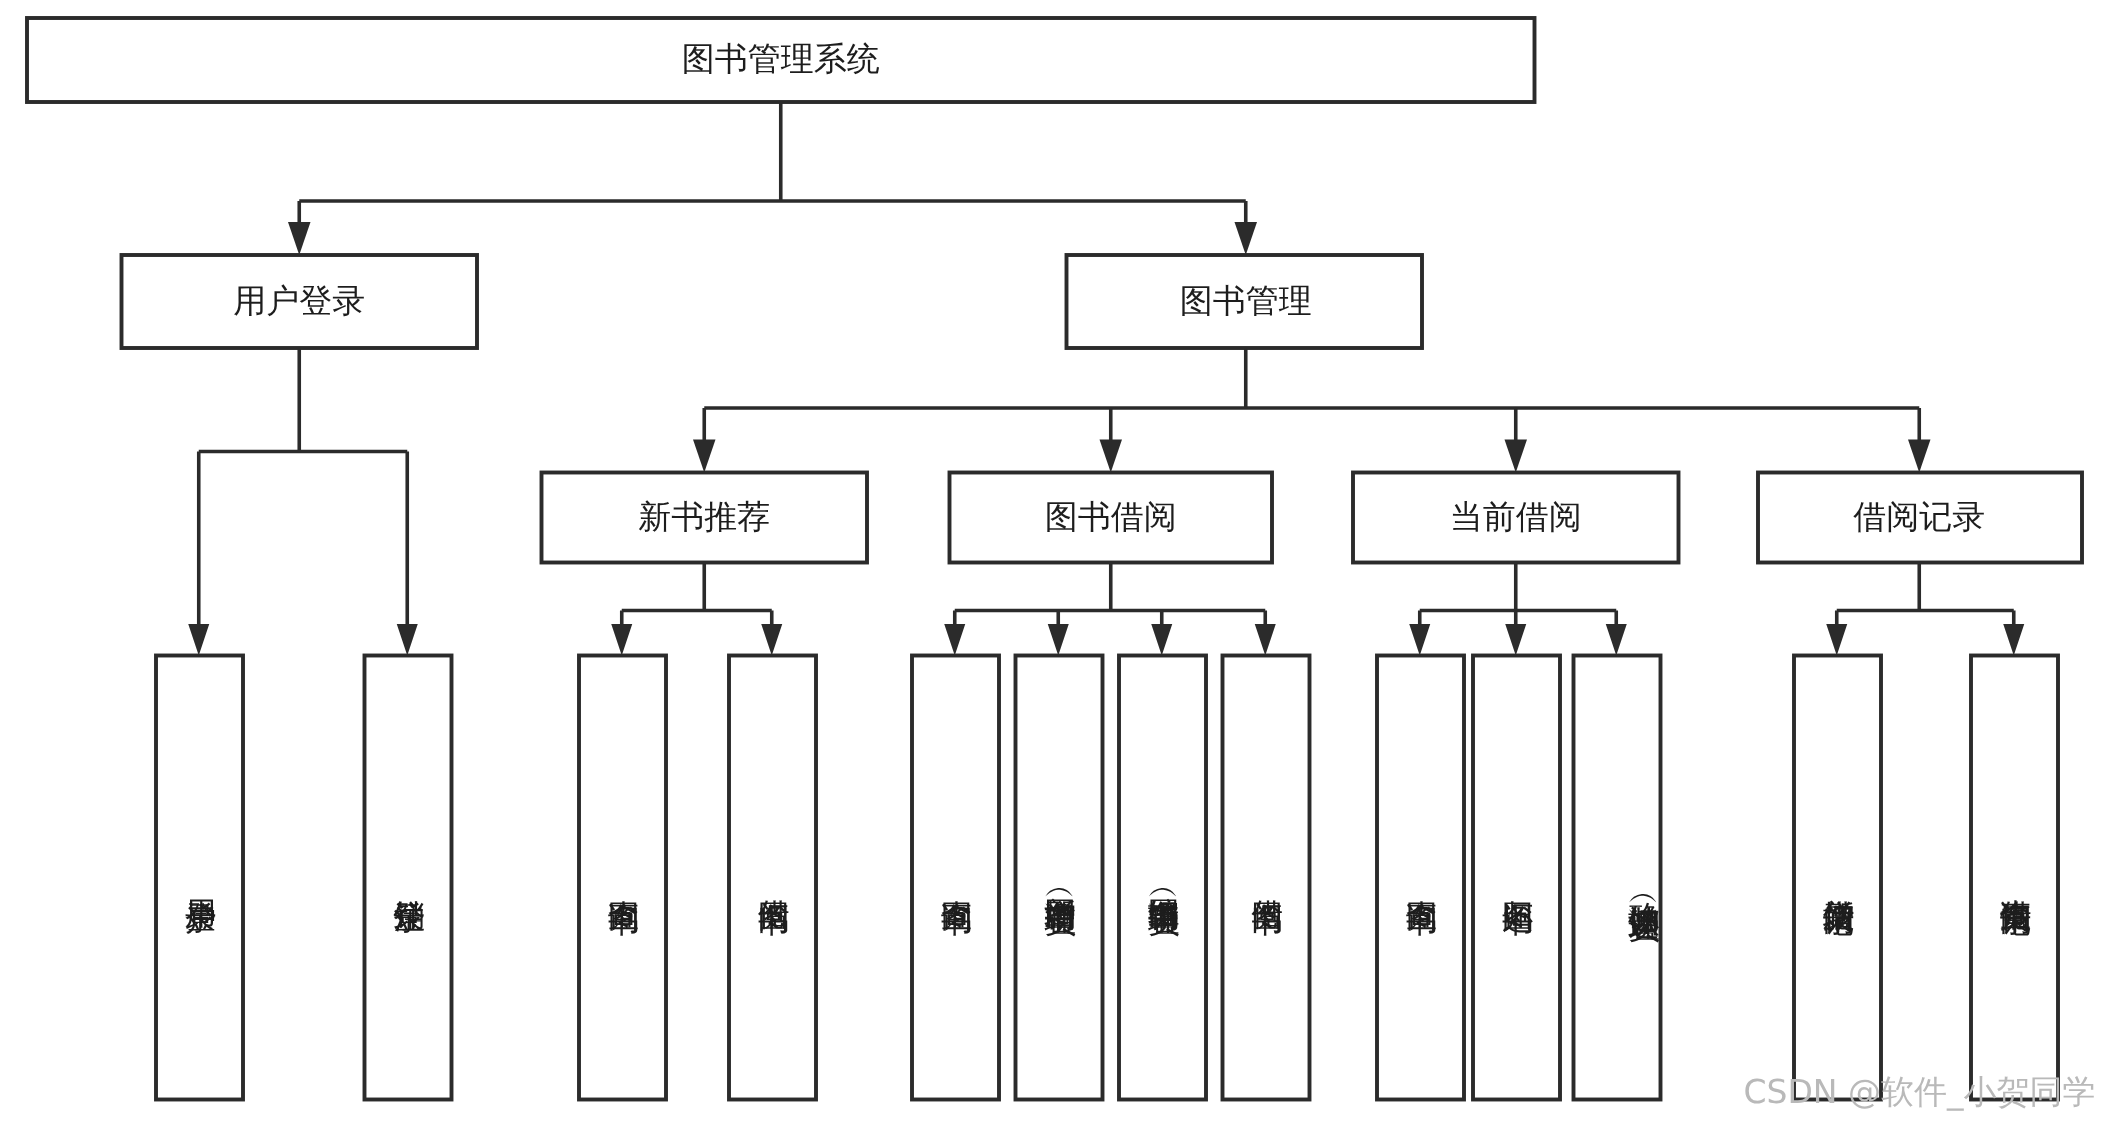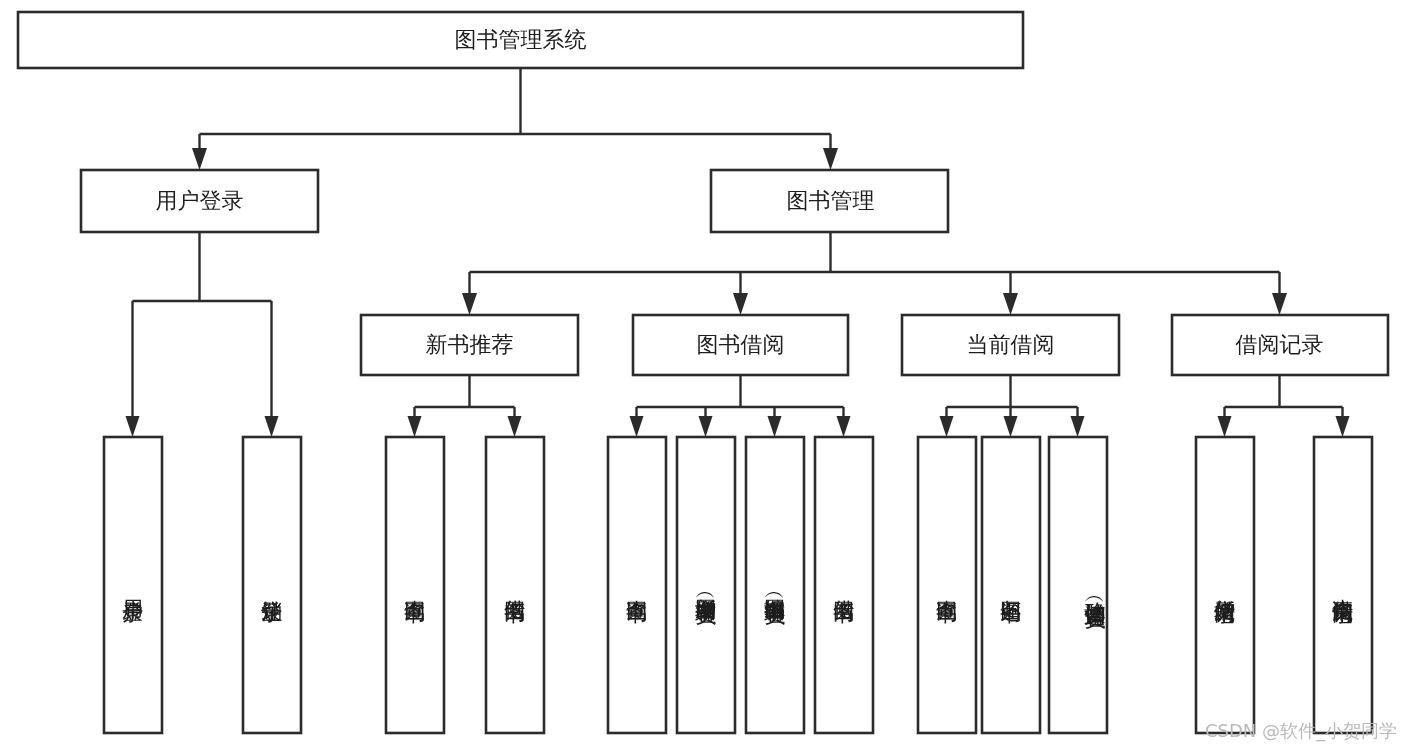--- a/index.html
+++ b/index.html
@@ -58,21 +58,21 @@
     justify-content: center;
     text-align: center;
     white-space: pre;
     user-select: none;
   }
   .watermark {
     position: absolute;
     right: 8px;
     bottom: 4px;
     font-family: "DejaVu Sans", "Liberation Sans", sans-serif;
-    font-size: 18px;
+    font-size: 22px;
     color: #b9b9b9;
     white-space: nowrap;
     user-select: none;
   }
 </style>
 </head>
 <body>
 
 <div id="diagram-root">
 

